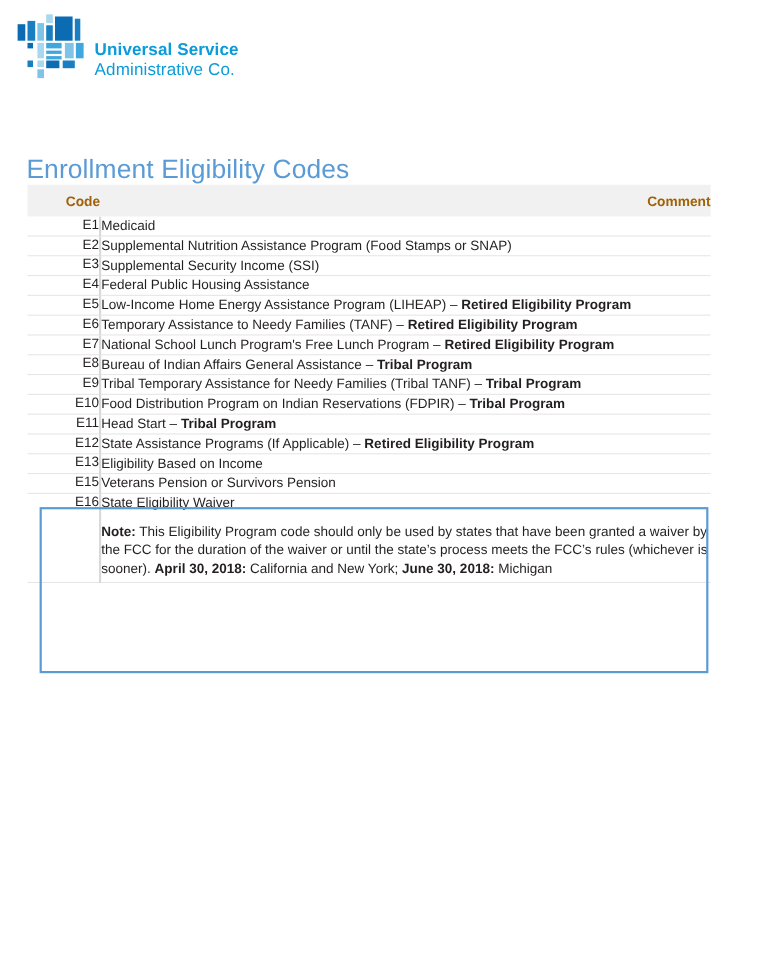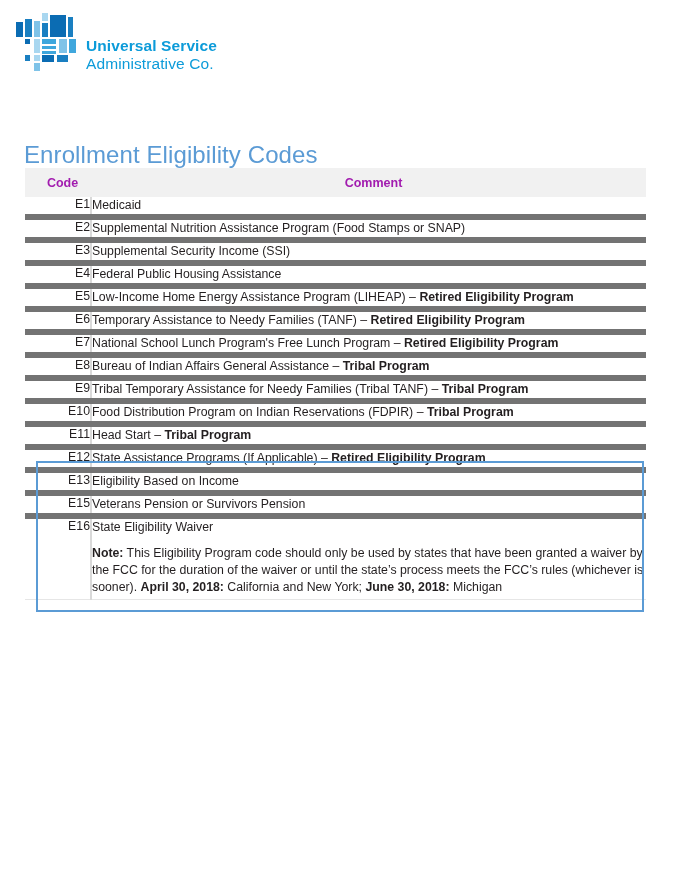--- a/index.html
+++ b/index.html
@@ -76,33 +76,33 @@
     width: 621px;
     table-layout: fixed;
   }
   table.codes col.c-code { width: 66px; }
   table.codes col.c-comment { width: 555px; }
 
   table.codes thead th {
     background: #f1f1f1;
     font-size: 12.5px;
     font-weight: bold;
-    color: #a21caf;
-    text-align: center;
+    color: #a16207;
+    text-align: right;
     padding: 8px 0 7px 0;
     border: none;
   }
   table.codes thead th.h-code { padding-left: 9px; }
   table.codes thead th.h-comment { padding-left: 10px; }
 
   table.codes tbody td {
     font-size: 12.3px;
     color: #231f20;
     vertical-align: top;
-    border-top: 6px solid #737373;
+    border-top: 1px solid #737373;
     border-bottom: 1px solid #e6e6e6;
     padding: 0;
     background: #ffffff;
   }
   table.codes tbody tr:first-child td { border-top: none; }
 
   td.code-cell {
     text-align: right;
     padding: 11px 9px 11px 0;
     white-space: nowrap;

